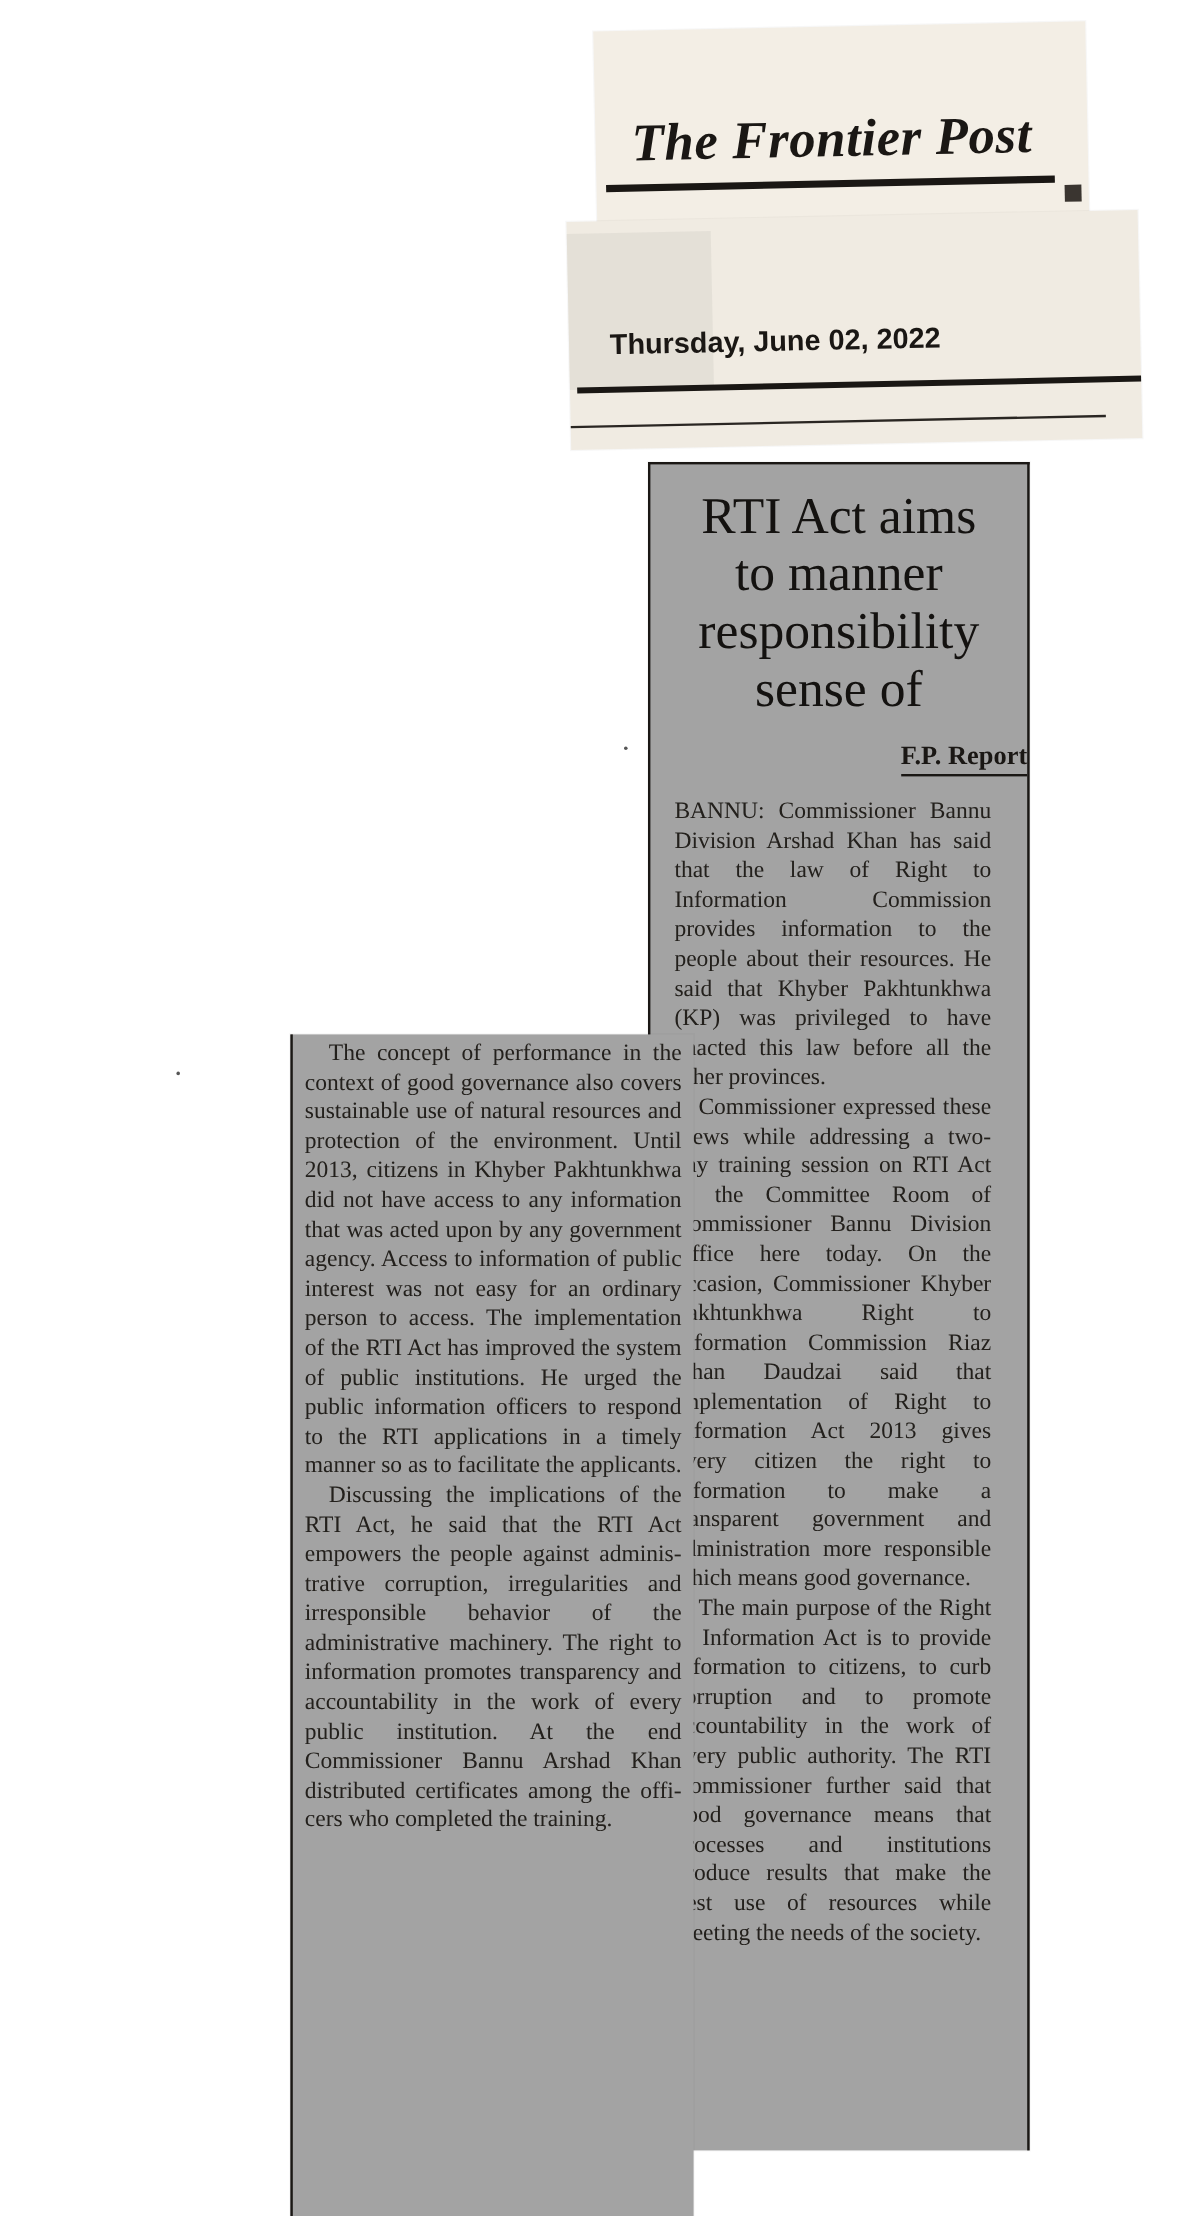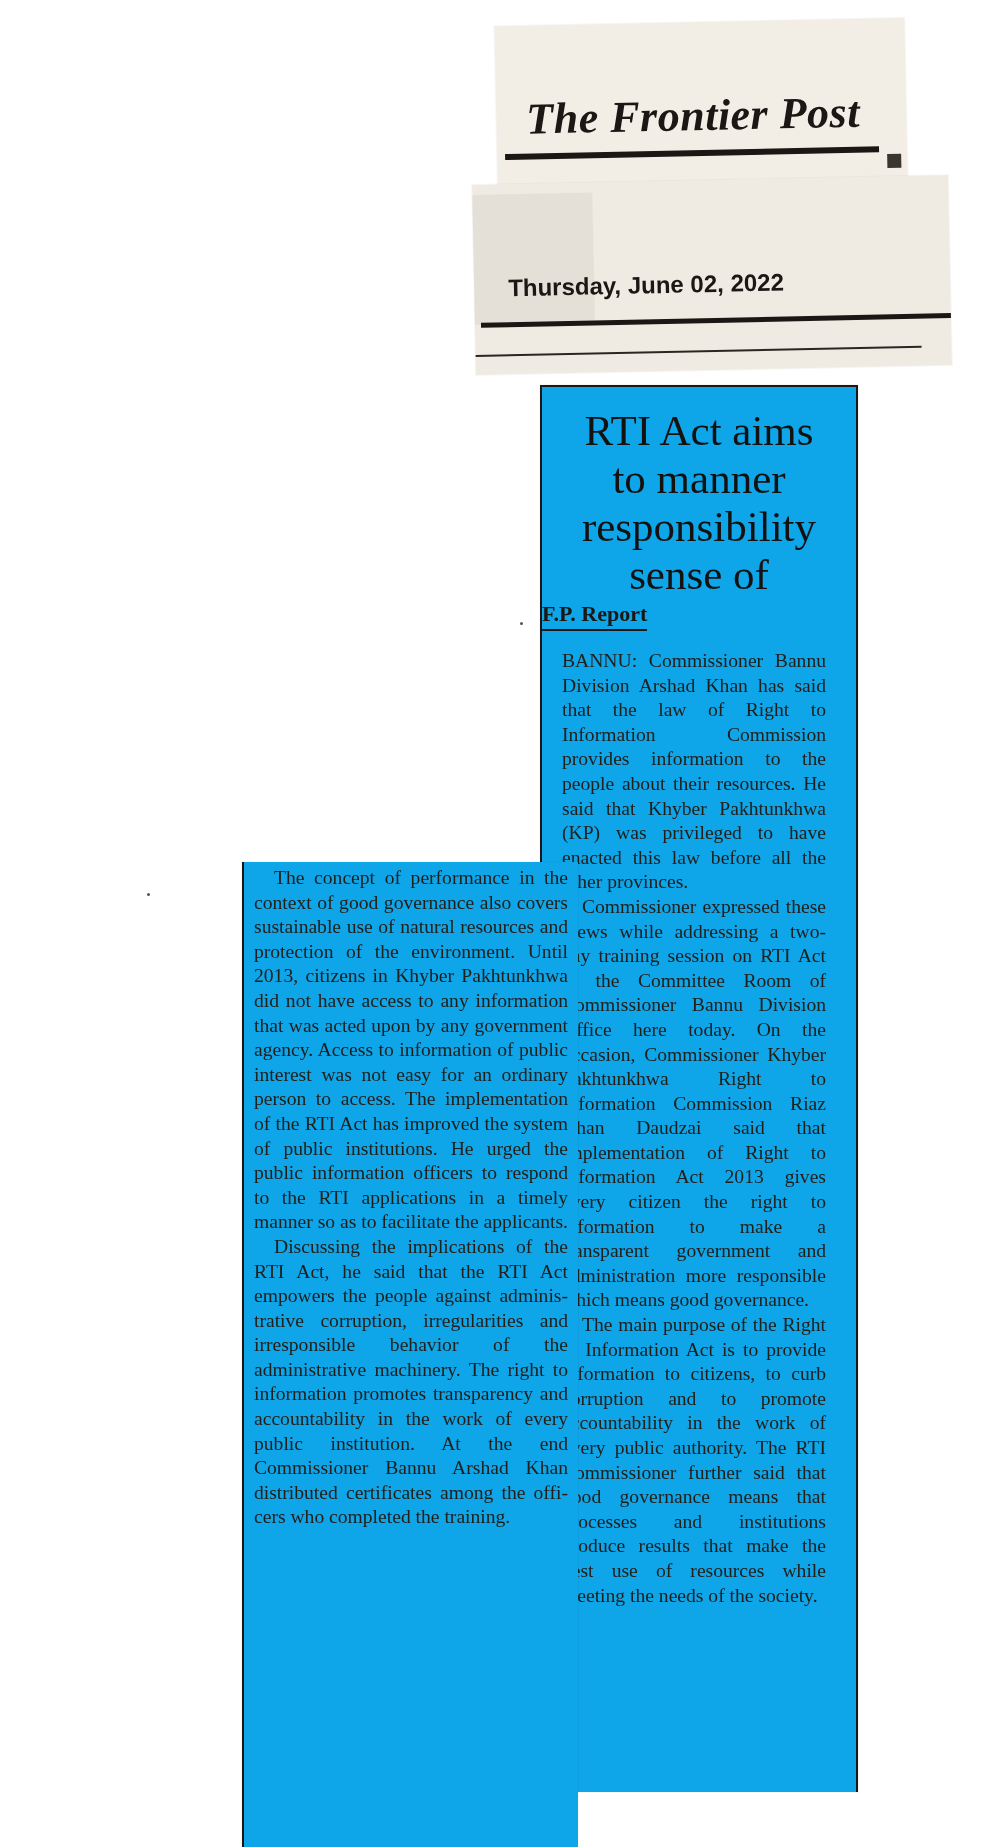--- a/index.html
+++ b/index.html
@@ -4,21 +4,21 @@
 <style>
   html, body { margin: 0; padding: 0; }
   body {
     width: 993px; height: 1847px; position: relative; overflow: hidden;
     background: #ffffff;
     font-family: "Liberation Serif", serif;
     color: #1c1a17;
   }
   .paper {
     position: absolute;
-    background: #0ea5e9;
+    background: #a3a3a3;
     box-shadow: 0 0 0 1px rgba(0,0,0,0.03);
   }
   
   #masthead-clip { left: 496px; top: 22px; width: 410px; height: 160px; transform: rotate(-1.2deg); background: #f3eee5; }
   #masthead-title {
     position: absolute; left: 30px; top: 68px;
     font-family: "Liberation Serif", serif; font-style: italic; font-weight: bold;
     font-size: 44px; letter-spacing: 0.5px; color: #1a1714; white-space: nowrap;
   }
   #masthead-rule { position: absolute; left: 8px; right: 28px; top: 128px; height: 6px; background: #1a1714; }
@@ -38,21 +38,21 @@
   #right-col {
     left: 540px; top: 385px; width: 318px; height: 1407px;
     border-left: 2px solid #1a1714; border-top: 2px solid #1a1714; border-right: 2px solid #1a1714;
     box-sizing: border-box;
   }
   #headline {
     margin: 20px 0 0 0; text-align: center;
     font-family: "Liberation Serif", serif; font-weight: normal;
     font-size: 43px; line-height: 48px; color: #141210;
   }
-  #byline-wrap { text-align: left; margin-top: 2px; }
+  #byline-wrap { text-align: right; margin-top: 18px; }
   #byline {
     display: inline-block; font-family: "Liberation Serif", serif; font-weight: bold;
     font-size: 22px; border-bottom: 2px solid #1a1714; padding-bottom: 2px; color: #1a1714;
   }
   .col-text {
     font-family: "Liberation Serif", serif; font-size: 19.6px; line-height: 24.6px;
     text-align: justify; color: #23201c; hyphens: manual;
   }
   #right-body { padding: 18px 30px 0 20px; }
   .para { margin: 0; text-indent: 0; }

